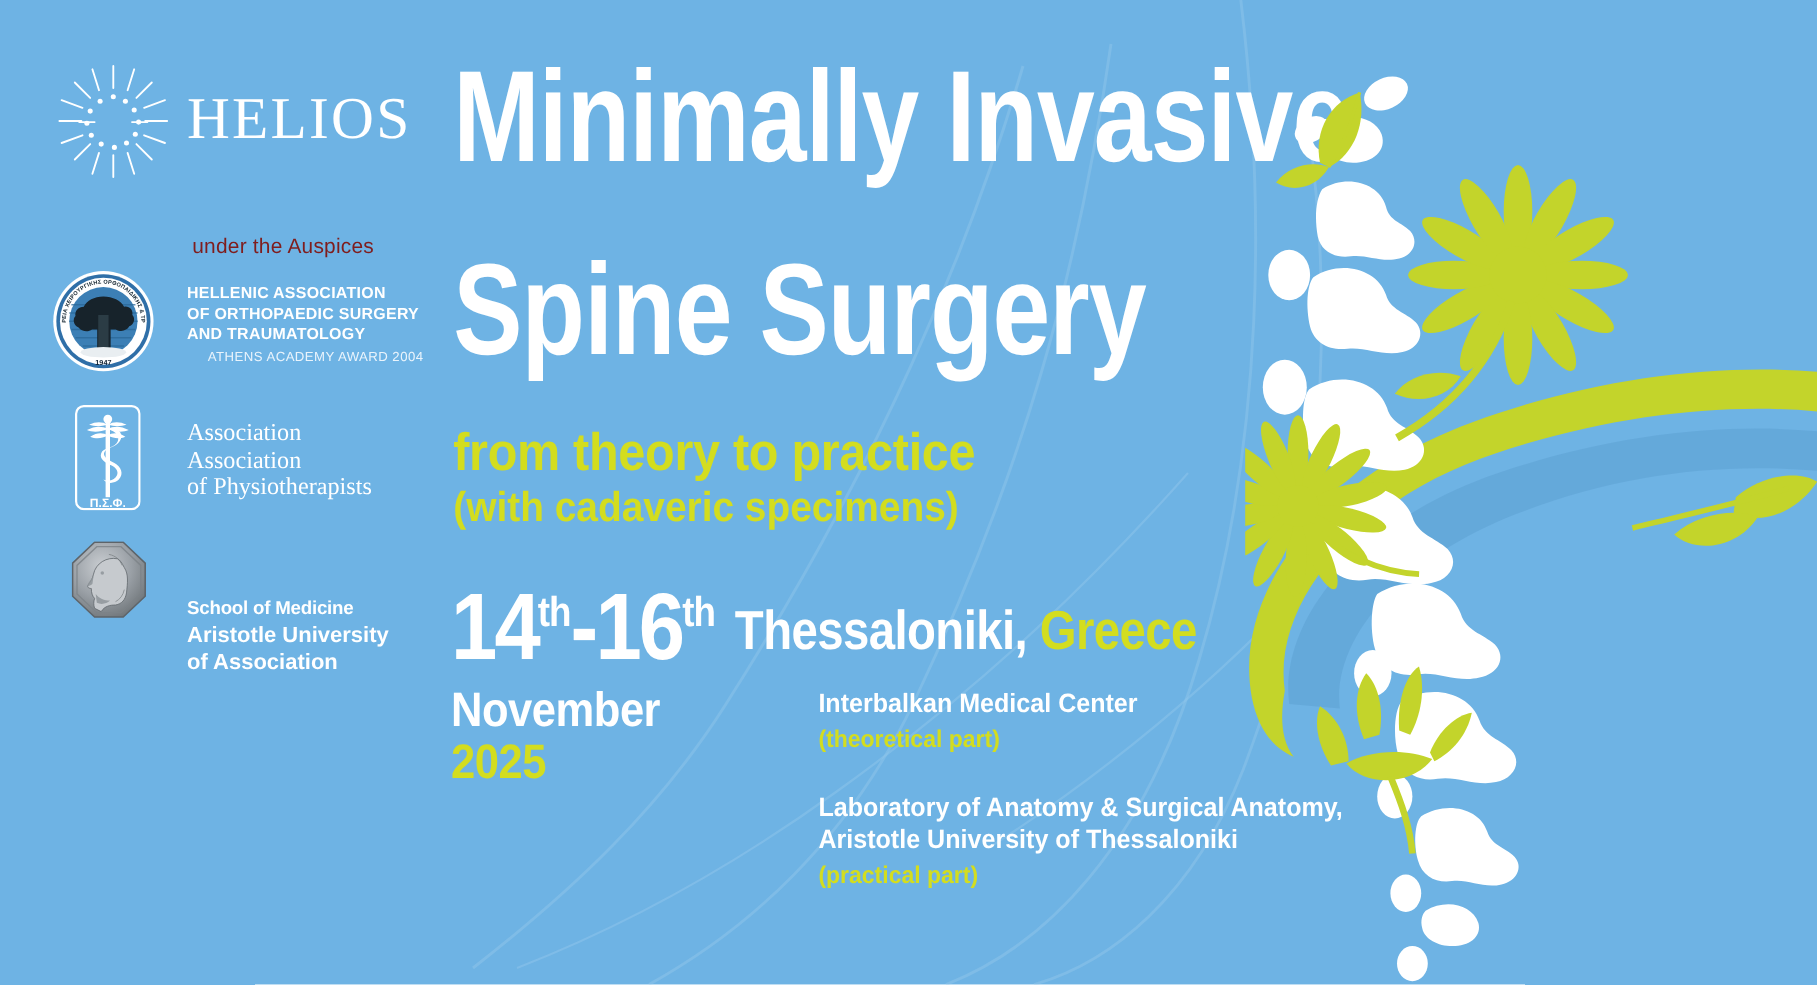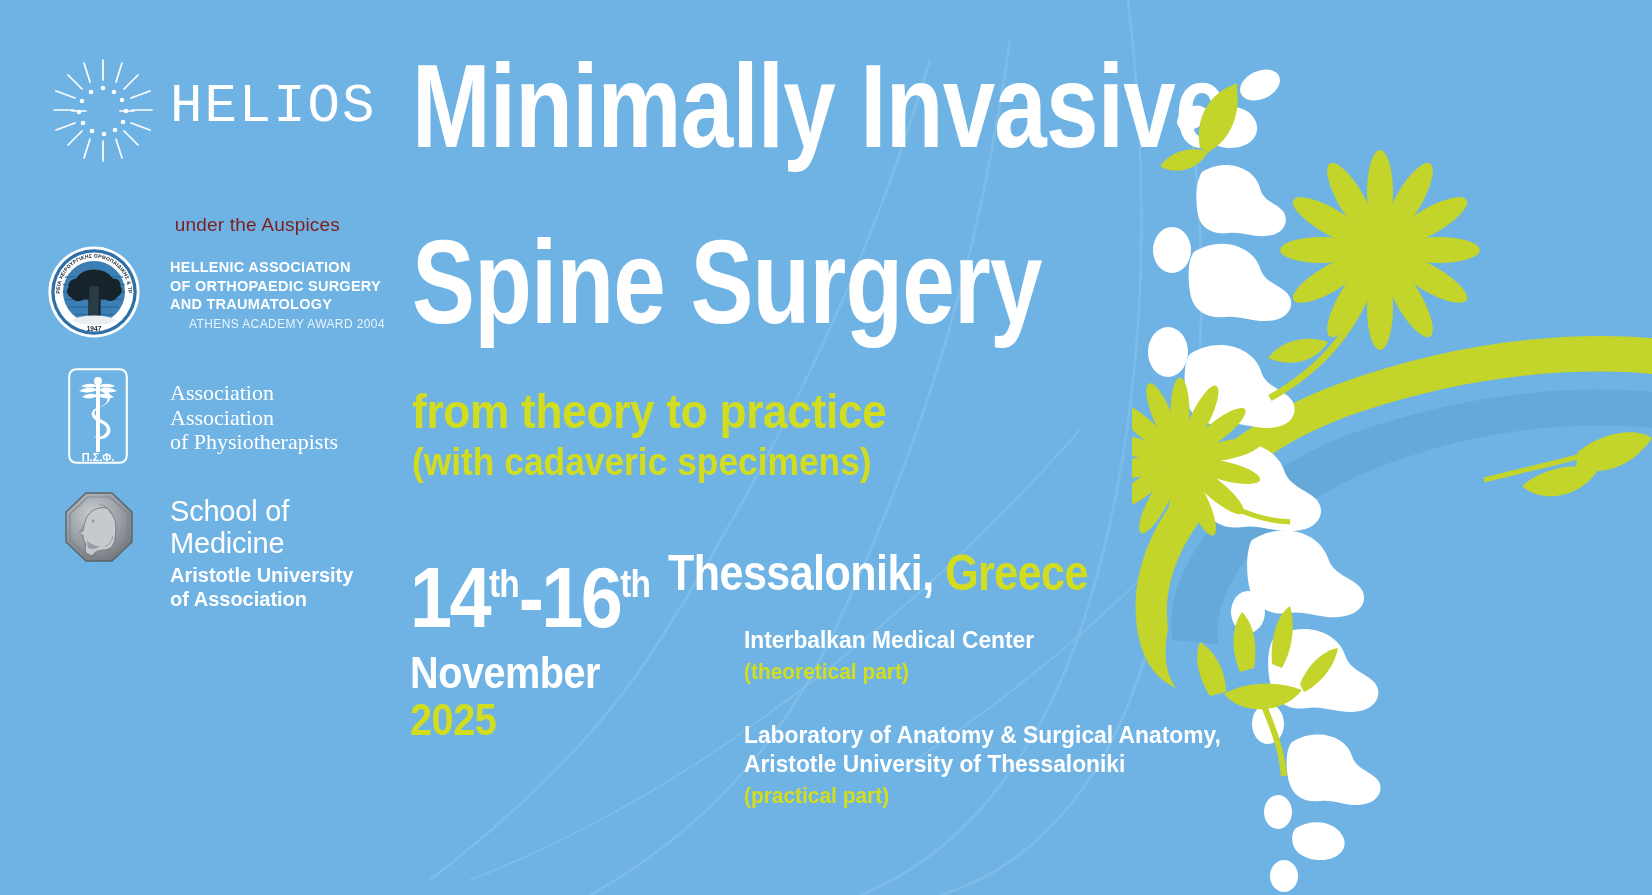--- a/index.html
+++ b/index.html
@@ -18,21 +18,21 @@
 
   
   .left-col { position:absolute; left:0; top:0; width:400px; height:100%; }
 
   .helios-logo { position:absolute; left:48px; top:58px; width:310px; height:105px; }
   .helios-mark { position:absolute; left:0; top:0; width:110px; height:105px; }
   .helios-word {
     position:absolute; left:122px; top:22px;
     font-size:54px; letter-spacing:2px; color:#ffffff;
     font-weight:400; line-height:1;
-    font-family:Liberation Mono, monospace;
+    font-family:Liberation Serif, serif;
   }
 
   .auspices {
     position:absolute; left:0; top:214px; width:340px;
     text-align:right;
     color:#7f1d1d; font-size:19px; font-weight:400;
     letter-spacing:.2px;
   }
 
   .org { position:absolute; display:block; }
@@ -54,21 +54,21 @@
   .physio-mark { width:60px; height:96px; }
   .org-physio-text {
     position:absolute; left:170px; top:381px; width:220px;
     color:#ffffff; font-size:22px; line-height:1.12;
     font-family:"Liberation Serif", serif;
   }
 
   .org-school { left:65px; top:492px; }
   .medallion { width:68px; height:70px; }
   .org-school-text { position:absolute; left:170px; top:496px; width:230px; color:#ffffff; }
-  .school-title { font-size:29px; font-weight:normal; line-height:1.1; letter-spacing:-.2px; }
+  .school-title { font-size:17px; font-weight:bold; line-height:1.1; letter-spacing:-.2px;margin-top:48px; }
   .school-sub { font-size:20px; font-weight:bold; line-height:1.22; margin-top:3px; }
 
   
   .center-col { position:absolute; left:408px; top:0; width:760px; height:100%; }
 
   .title-line {
     color:#ffffff;
     font-family:"Liberation Sans Narrow","Liberation Sans", sans-serif;
     font-weight:bold;
     font-size:118px;
@@ -93,21 +93,21 @@
   .tagline-sub {
     position:absolute; left:4px; top:443px;
     color:#D3DD1F;
     font-family:"Liberation Sans Narrow","Liberation Sans", sans-serif;
     font-weight:bold; font-size:38px; line-height:1;
     transform:scaleX(.93); transform-origin:left center;
     white-space:nowrap;
   }
 
   
-  .date-block { position:absolute; left:2px; top:559px; width:250px; }
+  .date-block { position:absolute; left:2px; top:532px; width:250px; }
   .date-main {
     color:#ffffff;
     font-family:"Liberation Sans Narrow","Liberation Sans", sans-serif;
     font-weight:bold; font-size:86px; line-height:.9;
     letter-spacing:-3px;
     transform:scaleX(.88); transform-origin:left center;
     white-space:nowrap;
   }
   .date-main sup { font-size:38px; letter-spacing:-1px; vertical-align:super; }
   .date-month {

